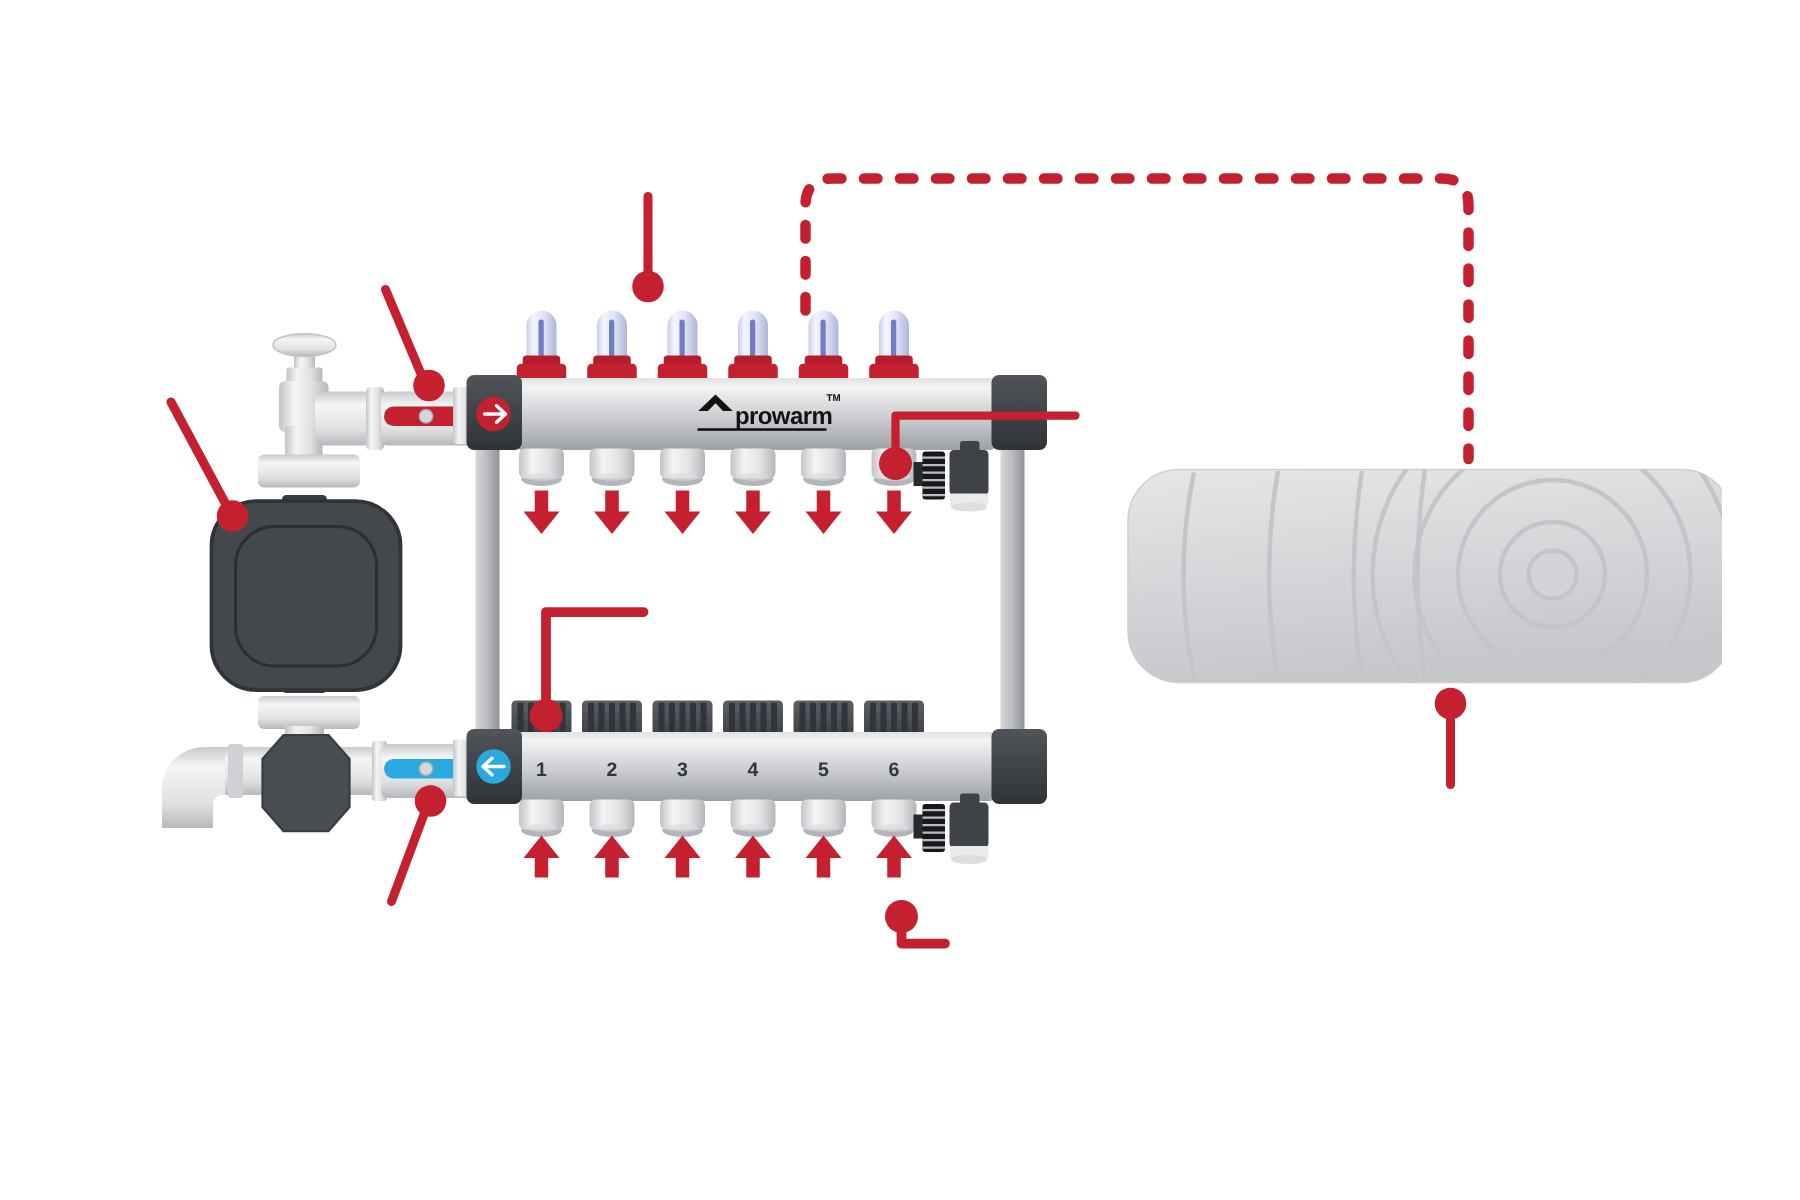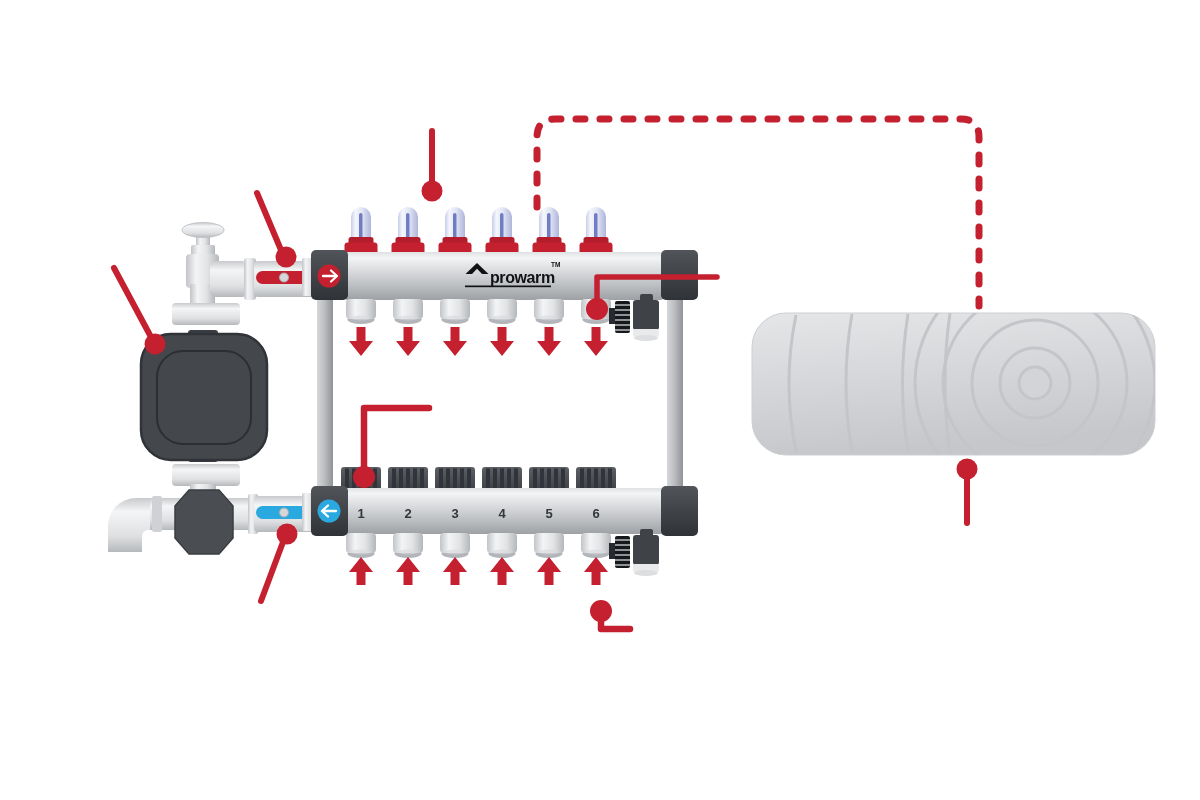--- a/index.html
+++ b/index.html
@@ -1,17 +1,17 @@
 <!DOCTYPE html>
 <html><head>
 <meta charset="utf-8">
 <style>
   html,body{margin:0;padding:0;background:#fff;}
   .stage{position:relative;width:1148px;height:800px;background:#fff;overflow:hidden;
-         font-family:"Liberation Sans",sans-serif;padding-left:20px;}
+         font-family:"Liberation Sans",sans-serif;}
   svg{display:block;position:absolute;left:0;top:0;}
   .port-num{font-family:"Liberation Sans",sans-serif;font-size:13px;font-weight:700;fill:#33363a;}
   .brand{font-family:"Liberation Sans",sans-serif;font-size:16px;font-weight:700;fill:#101214;letter-spacing:-0.4px;}
   .tm{font-family:"Liberation Sans",sans-serif;font-size:6.5px;font-weight:700;fill:#101214;}
 </style>
 </head>
 <body>
 
 <div class="stage">
 <svg width="1200" height="800" viewBox="0 0 1200 800">

